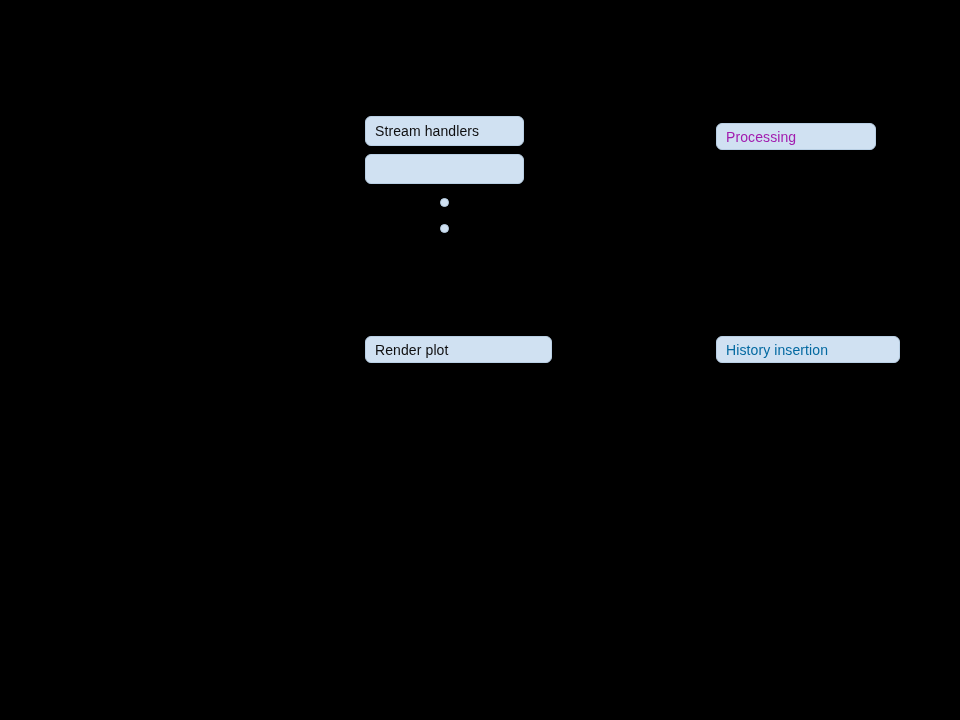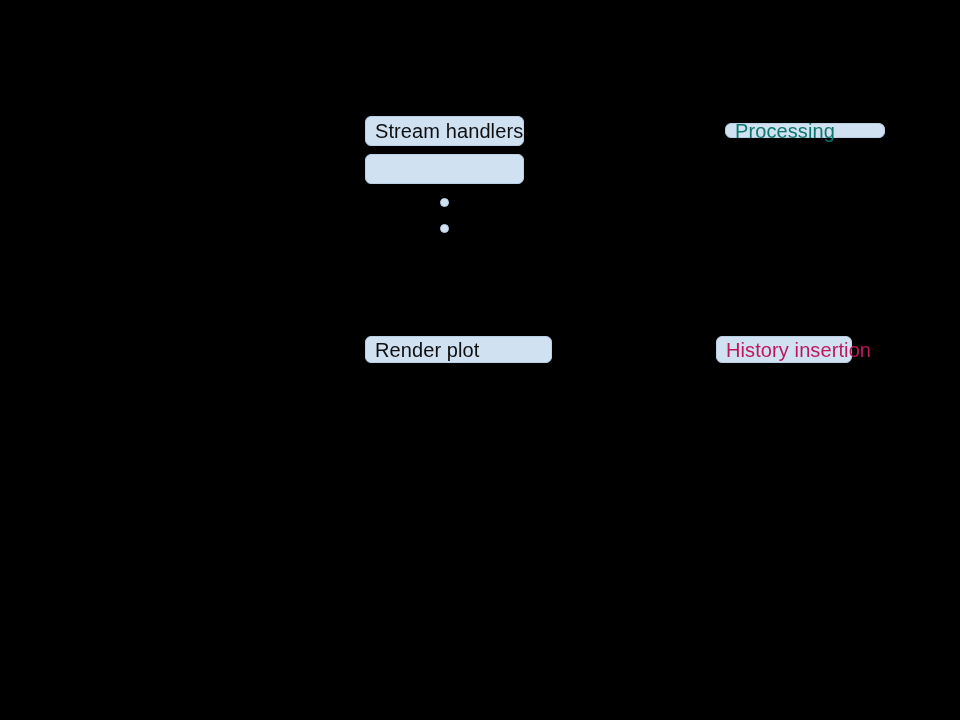--- a/index.html
+++ b/index.html
@@ -20,21 +20,21 @@
   }
   .node {
     position: absolute;
     box-sizing: border-box;
     background: #d0e1f2;
     border: 1px solid #b9cfe4;
     border-radius: 6px;
     display: flex;
     align-items: center;
     color: #0f0f10;
-    font-size: 20px;
+    font-size: 14px;
     line-height: 1;
     letter-spacing: 0.1px;
     white-space: nowrap;
     padding: 0 9px;
   }
   .node-label {
     display: block;
   }
   .node.empty {
     padding: 0;
@@ -53,29 +53,29 @@
 <div id="canvas" style="width: 960px; height: 720px; background: rgb(0, 0, 0);">
 
   <div class="node" id="node-stream-handlers" style="left: 365px; top: 116px; width: 159px; height: 30px; background: rgb(208, 225, 242); border-color: rgb(185, 207, 228); color: rgb(15, 15, 16);">
     <span class="node-label">Stream handlers</span>
   </div>
 
   <div class="node empty" id="node-stream-handler-blank" style="left: 365px; top: 154px; width: 159px; height: 30px; background: rgb(208, 225, 242); border-color: rgb(185, 207, 228); color: rgb(15, 15, 16);">
     <span class="node-label"></span>
   </div>
 
-  <div class="node" id="node-processing" style="left: 716px; top: 123px; width: 160px; height: 15px; background: rgb(208, 225, 242); border-color: rgb(185, 207, 228); color: #0f766e; margin-left: 9px;">
+  <div class="node" id="node-processing" style="left: 716px; top: 123px; width: 160px; height: 27px; background: rgb(208, 225, 242); border-color: rgb(185, 207, 228); color: #a21caf;">
     <span class="node-label">Processing</span>
   </div>
 
   <div class="node" id="node-render-plot" style="left: 365px; top: 336px; width: 187px; height: 27px; background: rgb(208, 225, 242); border-color: rgb(185, 207, 228); color: rgb(15, 15, 16);">
     <span class="node-label">Render plot</span>
   </div>
 
-  <div class="node" id="node-history-insertion" style="left: 716px; top: 336px; width: 136px; height: 27px; background: rgb(208, 225, 242); border-color: rgb(185, 207, 228); color: #be185d;">
+  <div class="node" id="node-history-insertion" style="left: 716px; top: 336px; width: 184px; height: 27px; background: rgb(208, 225, 242); border-color: rgb(185, 207, 228); color: #0369a1;">
     <span class="node-label">History insertion</span>
   </div>
 
   <div class="ellipsis-dot" id="dot-1" style="width: 9px; height: 9px; left: 439.5px; top: 197.5px; background: rgb(208, 225, 242); border-color: rgb(185, 207, 228);"></div>
 
   <div class="ellipsis-dot" id="dot-2" style="width: 9px; height: 9px; left: 439.5px; top: 223.5px; background: rgb(208, 225, 242); border-color: rgb(185, 207, 228);"></div>
 
 </div>
 
 </body></html>

